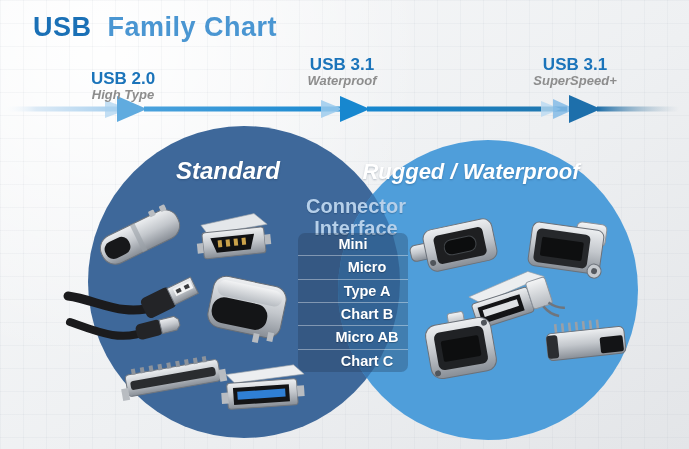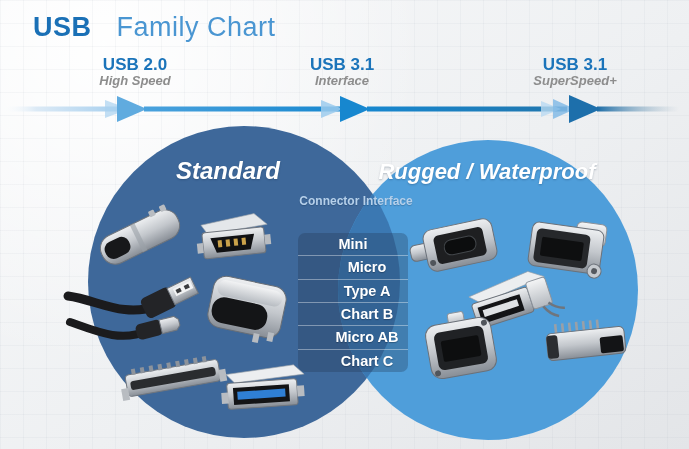--- a/index.html
+++ b/index.html
@@ -13,37 +13,37 @@
   .stage::before{
     content:"";position:absolute;inset:0;pointer-events:none;
     background-image:
       linear-gradient(rgba(150,160,175,0.14) 1px, transparent 1px),
       linear-gradient(90deg, rgba(150,160,175,0.14) 1px, transparent 1px);
     background-size:23px 23px;
     opacity:.55;
   }
   .title{position:absolute;left:33px;top:12px;font-size:27px;letter-spacing:.5px;white-space:nowrap;}
   .title .brand{font-weight:800;color:#1a70b6;}
-  .title .rest{font-weight:400;color:#4a96d2;margin-left:17px;}
+  .title .rest{font-weight:700;color:#4a96d2;margin-left:8px;}
 
   .milestone{position:absolute;top:56px;transform:translateX(-50%);text-align:center;white-space:nowrap;}
-  .m1{left:135px;} .m2{left:342px;} .m3{left:575px;}
+  .m1{left:123px;margin-top:14px;} .m2{left:342px;} .m3{left:575px;}
   .m-name{font-size:17px;font-weight:800;color:#1b74ba;line-height:1.05;}
   .m-speed{font-size:13px;font-weight:700;font-style:italic;color:#8d8d8d;line-height:1.15;}
 
   .gfx{position:absolute;left:0;top:0;}
 
   .circle-label{position:absolute;transform:translateX(-50%);color:#fff;
     font-style:italic;font-weight:700;white-space:nowrap;
     text-shadow:0 1px 2px rgba(0,30,60,.25);}
   .label-standard{left:228px;top:157px;font-size:24px;}
-  .label-rugged{left:487px;top:159px;font-size:22px;}
+  .label-rugged{left:471px;top:159px;font-size:22px;}
 
   .ci-header{position:absolute;left:299px;top:195px;width:114px;text-align:center;
-    font-size:12px;font-weight:800;line-height:1.12;color:#b6d0ea;
+    font-size:20px;font-weight:800;line-height:1.12;color:#b6d0ea;
     text-shadow:0 1px 1px rgba(0,30,60,.25);}
   .ci-box{position:absolute;left:298px;top:233px;width:110px;height:139px;
     border-radius:7px;overflow:hidden;background:rgba(33,54,79,0.30);
     display:flex;flex-direction:column;}
   .ci-row{flex:1;display:flex;align-items:center;justify-content:center;
     color:#fff;font-weight:700;font-size:14.5px;
     text-shadow:0 1px 1px rgba(0,20,40,.35);}
   .ci-row + .ci-row{border-top:1px solid rgba(255,255,255,0.38);padding-left:28px;}
 </style>
 </head>
@@ -227,25 +227,25 @@
     </g>
   </svg>
 
   <div class="title">
     <span class="brand">USB</span>
     <span class="rest">Family Chart</span>
   </div>
 
   <div class="milestone m1">
     <div class="m-name">USB 2.0</div>
-    <div class="m-speed">High Speed</div>
+    <div class="m-speed">High Type</div>
   </div>
   <div class="milestone m2">
     <div class="m-name">USB 3.1</div>
-    <div class="m-speed">Interface</div>
+    <div class="m-speed">Waterproof</div>
   </div>
   <div class="milestone m3">
     <div class="m-name">USB 3.1</div>
     <div class="m-speed">SuperSpeed+</div>
   </div>
 
   <div class="circle-label label-standard">Standard</div>
   <div class="circle-label label-rugged">Rugged / Waterproof</div>
 
   <div class="ci-header">Connector Interface</div>

